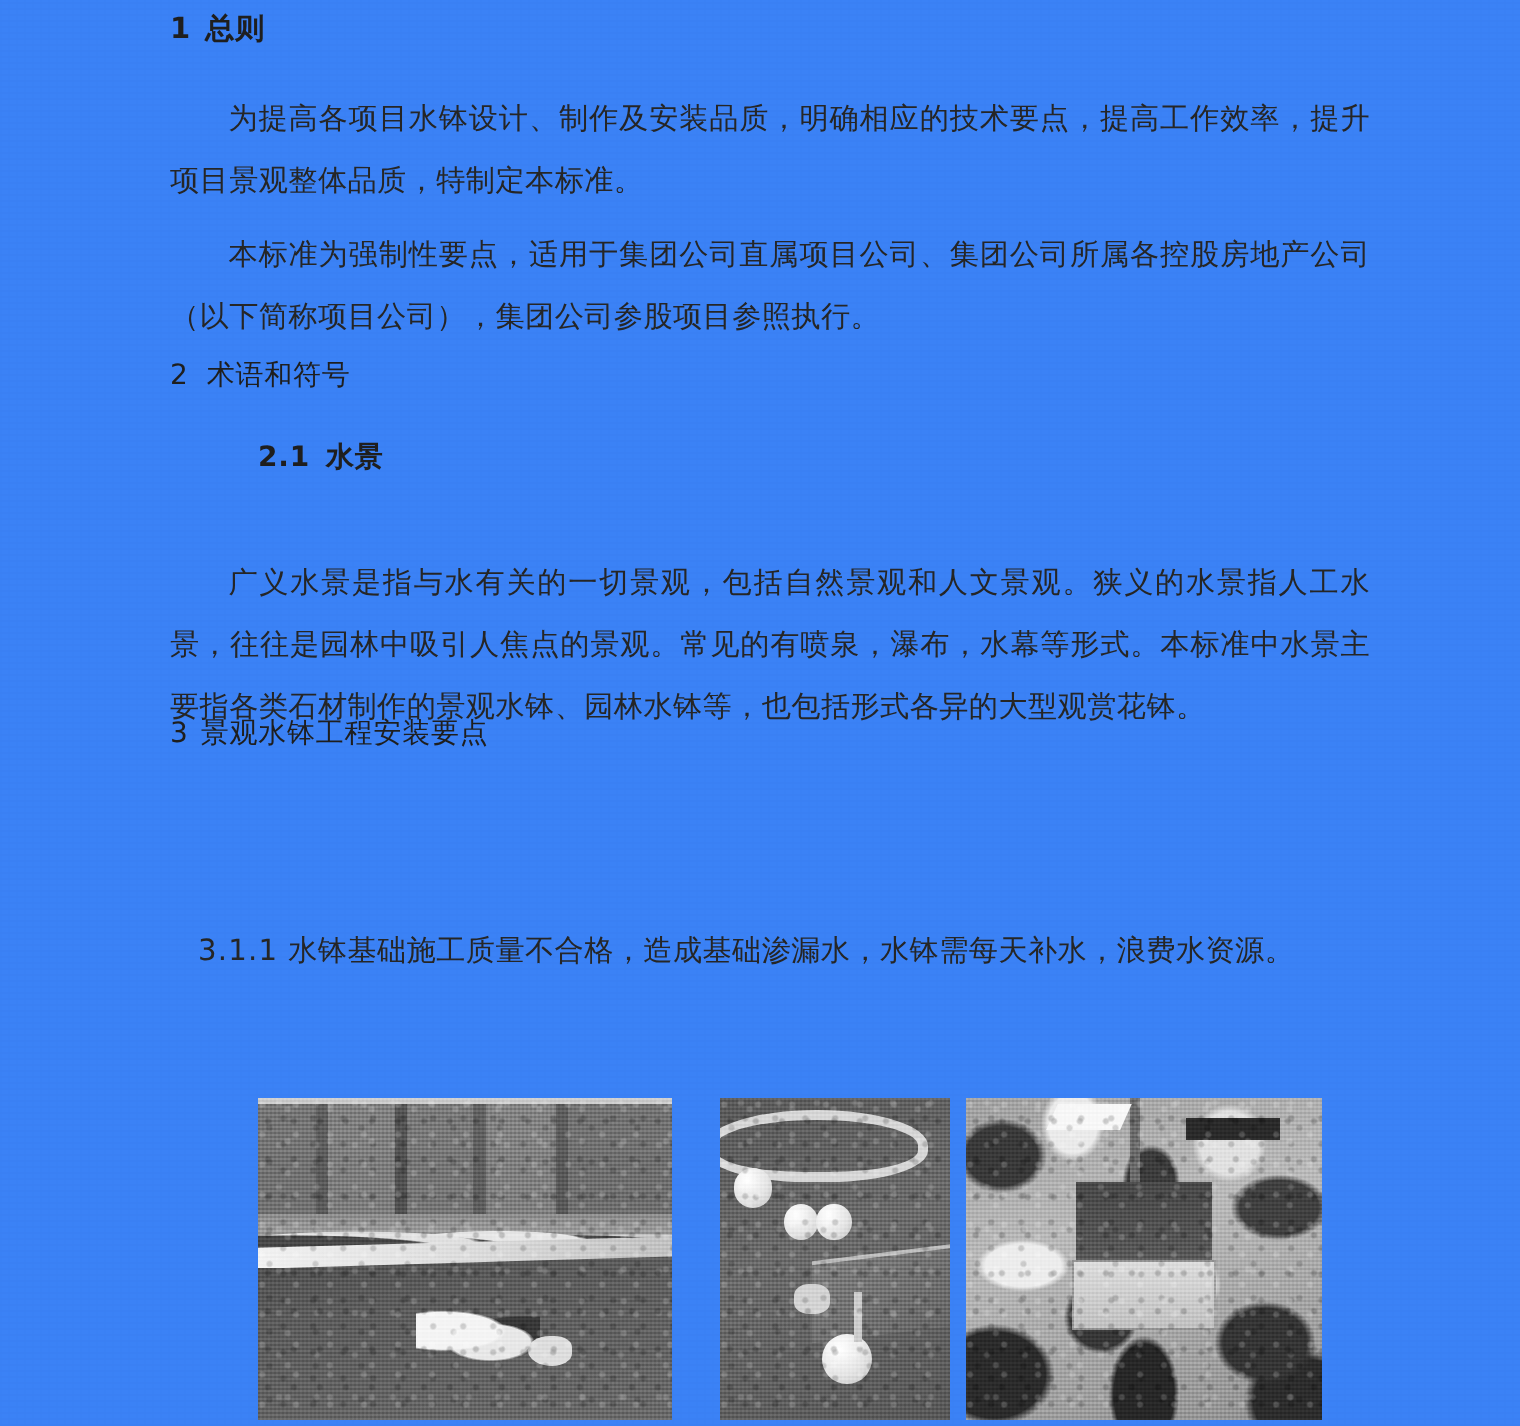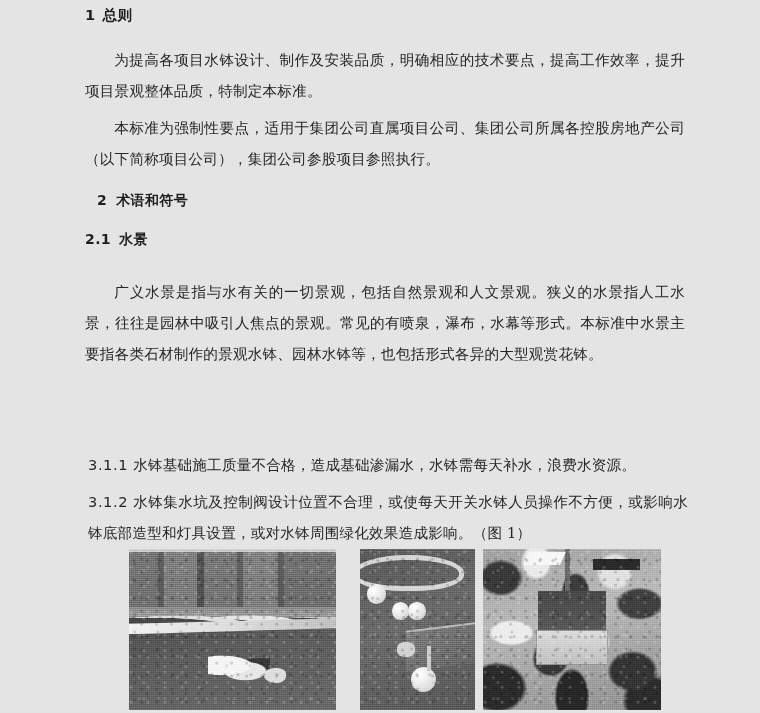--- a/index.html
+++ b/index.html
@@ -13,21 +13,21 @@
     position: relative;
     overflow: hidden;
     font-family: "DejaVu Sans", "Liberation Sans", sans-serif;
     color: #2b2b2b;
   }
 
   
   #page {
     position: absolute;
     inset: 0;
-    background: #e5e5e5;
+    background: #3b82f6;
   }
   #page::after {
     content: "";
     position: absolute;
     inset: 0;
     pointer-events: none;
     opacity: .22;
     background-image:
       repeating-linear-gradient(0deg, rgba(0,0,0,.035) 0 1px, transparent 1px 3px),
       repeating-linear-gradient(90deg, rgba(0,0,0,.025) 0 1px, transparent 1px 4px);
@@ -41,23 +41,23 @@
     color: #1f1f1f;
     margin: 0;
     padding: 0;
     line-height: 1;
   }
   .h1 .num { font-weight: bold; }
   .h1 .num-sp { display: inline-block; width: 7px; }
 
   .h2 {
     font-size: 14px;
-    font-weight: bold;
+    font-weight: normal;
     color: #1f1f1f;
-    margin: 12px;
+    margin: 0;
     line-height: 1;
     letter-spacing: .4px;
   }
   .h2 .num-sp { display: inline-block; width: 9px; }
 
   .h3 {
     font-size: 14px;
     font-weight: bold;
     color: #1f1f1f;
     margin: 0;
@@ -77,21 +77,21 @@
     text-justify: inter-ideograph;
     letter-spacing: .2px;
   }
   .para.indent { text-indent: 2em; }
 
   .clause {
     font-family: "DejaVu Serif", "Liberation Serif", serif;
     font-size: 14.6px;
     line-height: 31px;
     color: #262626;
-    margin: 3px;
+    margin: 14px;
     text-align: justify;
     letter-spacing: .2px;
   }
   .clause .cnum {
     font-family: "DejaVu Sans", "Liberation Sans", sans-serif;
     letter-spacing: .6px;
   }
   .clause .cnum-sp { display: inline-block; width: 5px; }
 
   
@@ -281,35 +281,35 @@
   </div>
 
   <p class="abs para indent" style="top:44px; width:600px;">为提高各项目水钵设计、制作及安装品质，明确相应的技术要点，提高工作效率，提升项目景观整体品质，特制定本标准。</p>
 
   <p class="abs para indent" style="top:112px; width:600px;">本标准为强制性要点，适用于集团公司直属项目公司、集团公司所属各控股房地产公司（以下简称项目公司），集团公司参股项目参照执行。</p>
 
   <div class="abs h2" style="top:181px;">
     <span>2</span><span class="num-sp"></span><span>术语和符号</span>
   </div>
 
-  <div class="abs h3" style="top:232px;">
+  <div class="abs h3" style="top:222px;margin-left:44px;">
     <span>2.1</span><span class="num-sp"></span><span>水景</span>
   </div>
 
   <p class="abs para indent" style="top:276px; width:600px;">广义水景是指与水有关的一切景观，包括自然景观和人文景观。狭义的水景指人工水景，往往是园林中吸引人焦点的景观。常见的有喷泉，瀑布，水幕等形式。本标准中水景主要指各类石材制作的景观水钵、园林水钵等，也包括形式各异的大型观赏花钵。</p>
 
+  <div class="abs h2" style="top:360px;">
+    <span>3</span><span class="num-sp" style="width:6px;"></span><span>景观水钵工程安装要点</span>
+  </div>
 
 
   <p class="abs clause" style="top:446px; width:600px;">
     <span class="cnum">3.1.1</span><span class="cnum-sp"></span><span>水钵基础施工质量不合格，造成基础渗漏水，水钵需每天补水，浪费水资源。</span>
   </p>
 
-  <p class="abs clause" style="top:483px; width:600px;">
-    <span class="cnum">3.1.2</span><span class="cnum-sp"></span><span>水钵集水坑及控制阀设计位置不合理，或使每天开关水钵人员操作不方便，或影响水钵底部造型和灯具设置，或对水钵周围绿化效果造成影响。（图 1）</span>
-  </p>
 
   <div class="figure-row">
 
     <div class="photo" id="photo-1">
       <div class="sky"></div>
       <div class="bldg"></div>
       <div class="shrubs"></div>
       <div class="paving"></div>
       <div class="pool"></div>
       <div class="pool-edge"></div>

